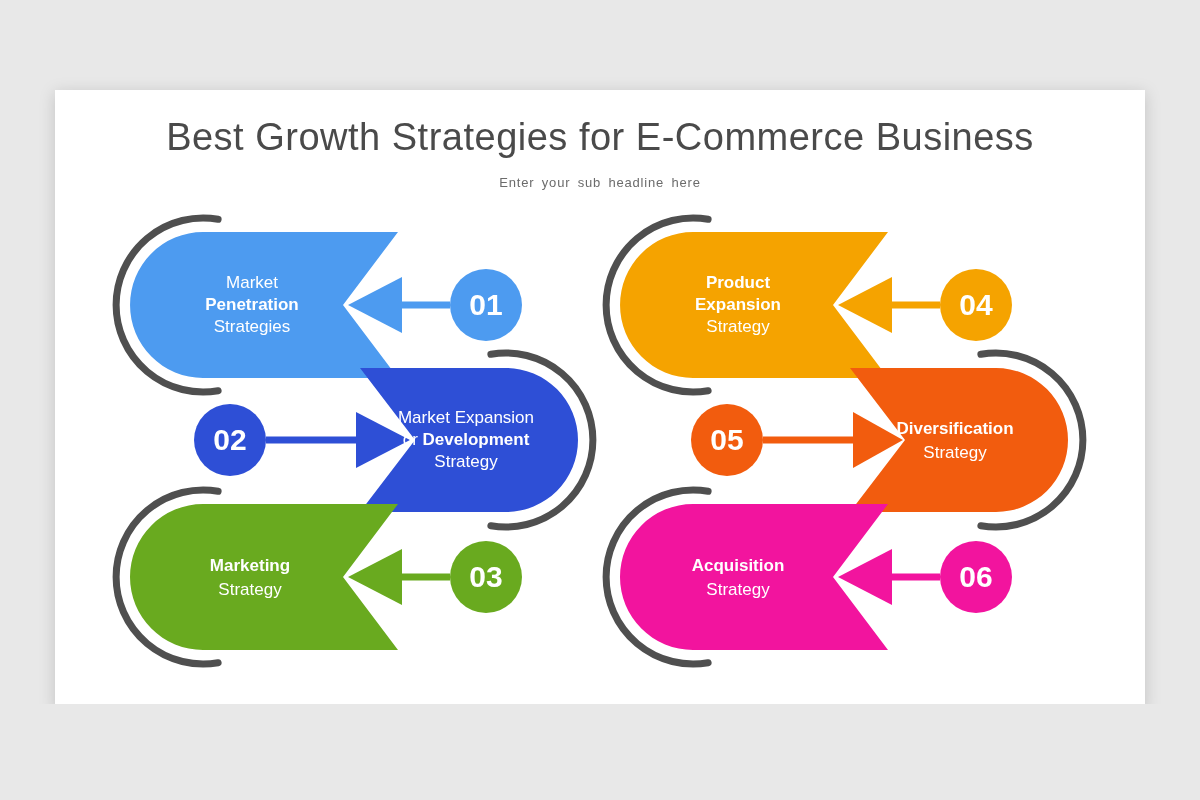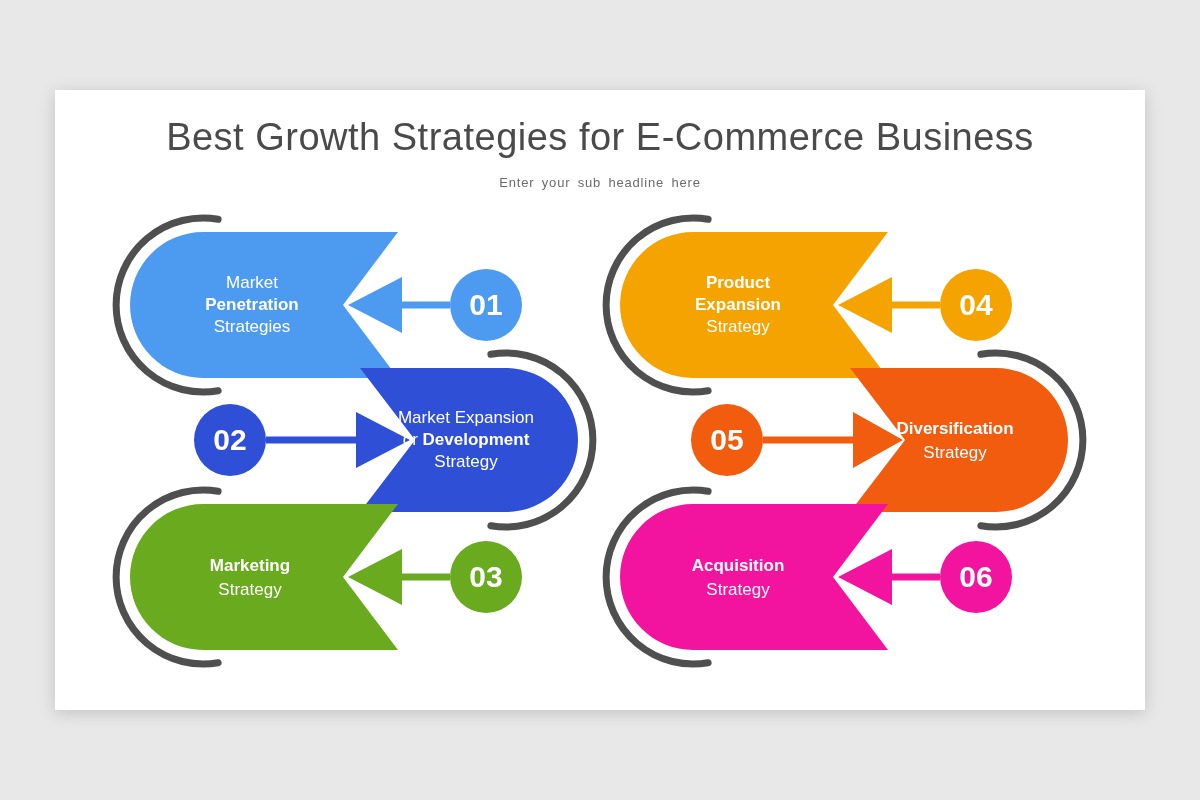--- a/index.html
+++ b/index.html
@@ -1,16 +1,16 @@
 <!DOCTYPE html>
 <html><head>
 <meta charset="utf-8">
 <style>
   html,body{margin:0;padding:0;background:#e8e8e8;}
-  .stage{position:relative;width:1200px;height:800px;overflow:hidden;}
+  .stage{position:relative;width:1200px;height:704px;overflow:hidden;}
   svg{position:absolute;left:0;top:0;}
   text{font-family:"Liberation Sans",sans-serif;}
   .title{font-size:38px;font-weight:500;text-anchor:middle;letter-spacing:.5px;}
   .subtitle{font-size:13px;text-anchor:middle;letter-spacing:.8px;word-spacing:3px;}
   .shape-label{font-size:17px;fill:#ffffff;text-anchor:middle;}
   .bold{font-weight:bold;}
   .num{font-size:30px;font-weight:bold;fill:#ffffff;text-anchor:middle;}
   .arc{fill:none;stroke-width:7;stroke-linecap:round;}
   .alin{stroke-width:7;}
   #cardrect{filter:drop-shadow(0 3px 8px rgba(0,0,0,.16));}

